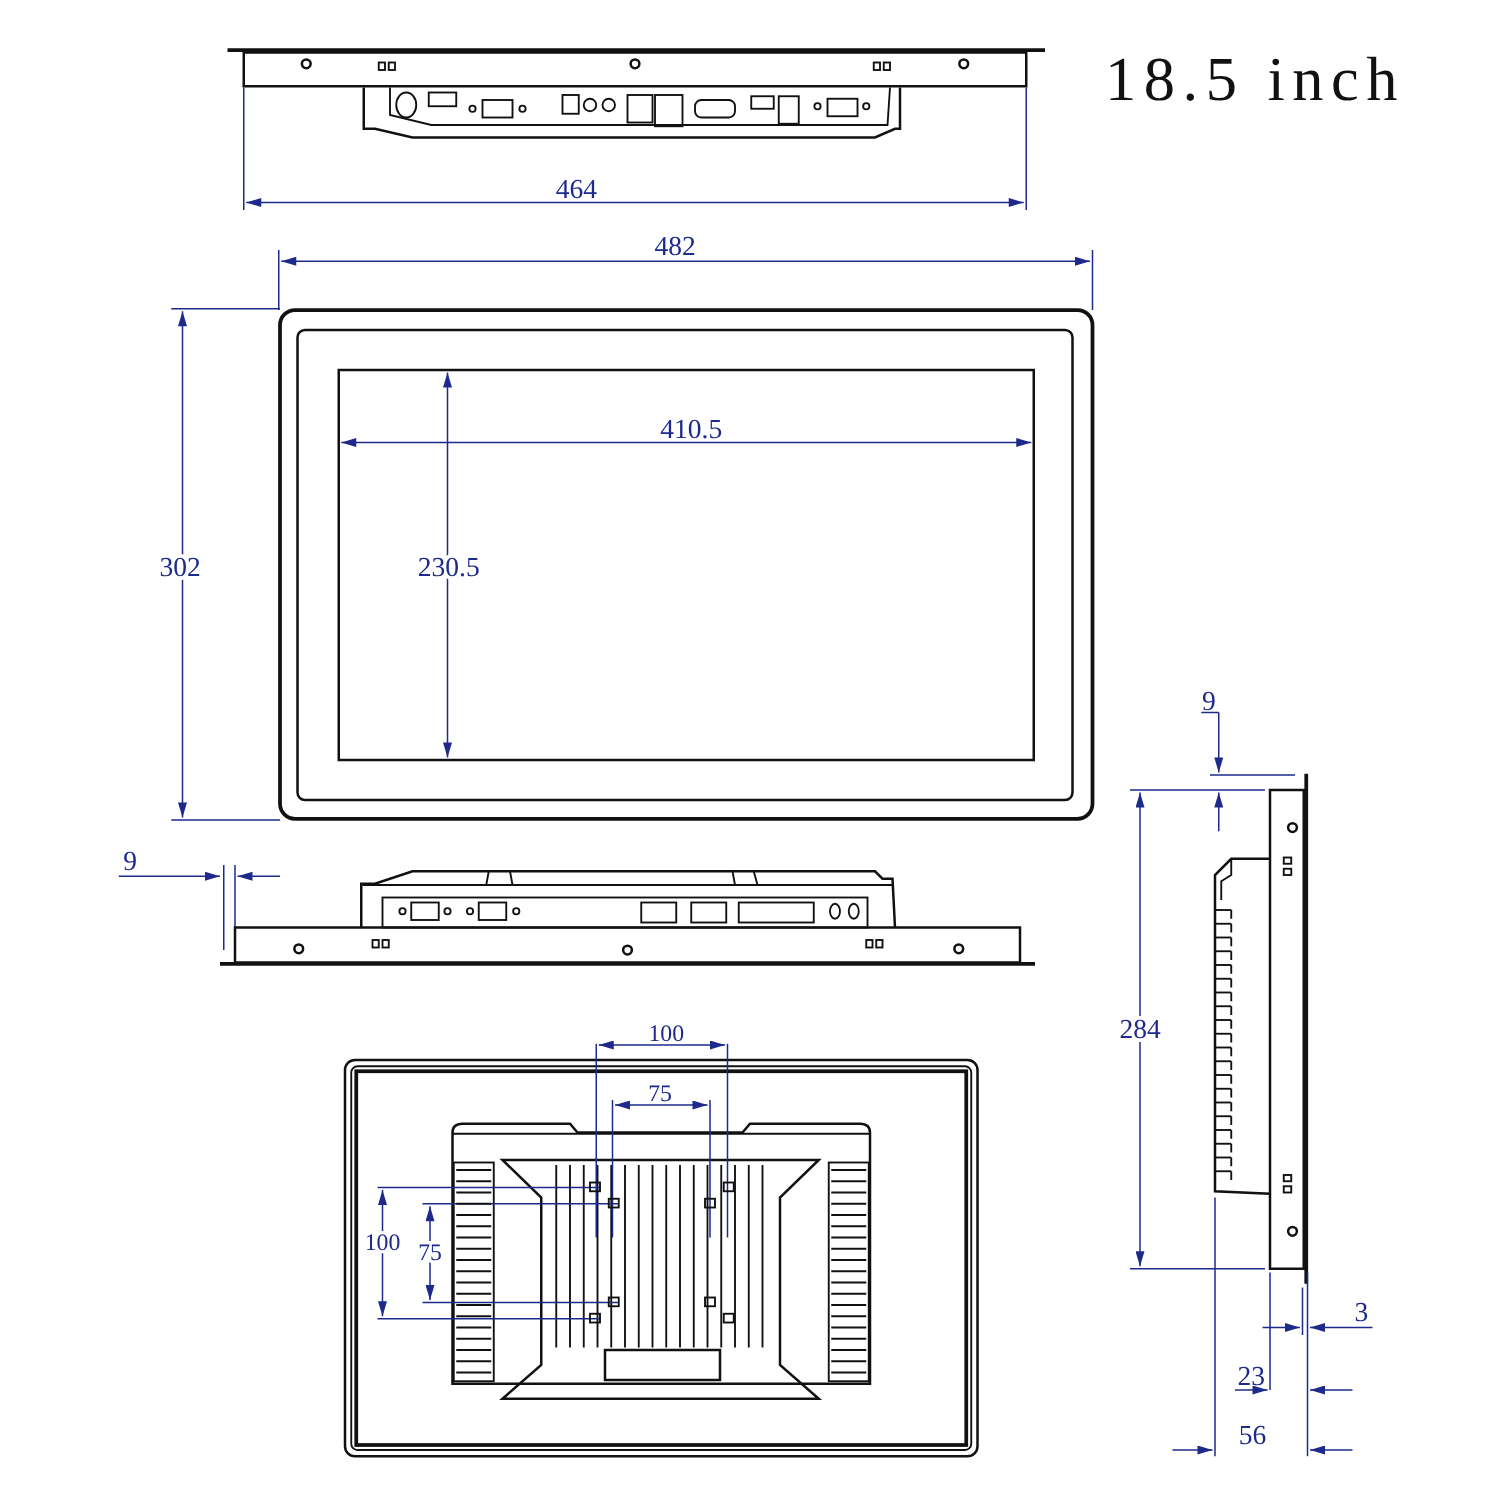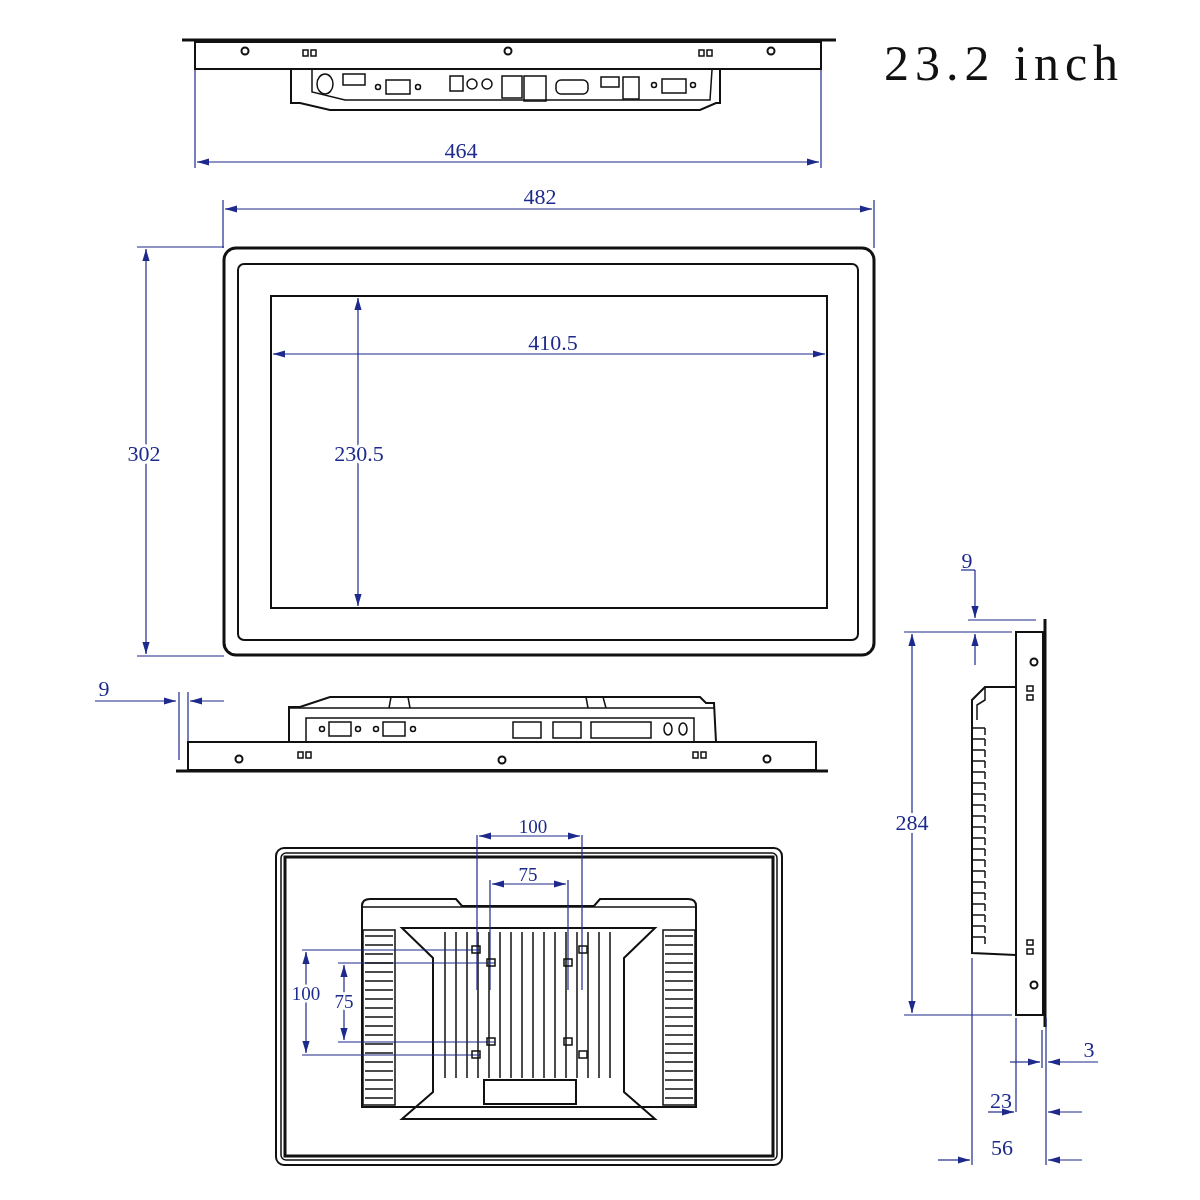--- a/index.html
+++ b/index.html
@@ -9,21 +9,21 @@
   .dim{fill:#1d2a8c;font-family:"Liberation Serif","DejaVu Serif",serif;font-size:22px;}
   .dim-sm{fill:#1d2a8c;font-family:"Liberation Serif","DejaVu Serif",serif;font-size:19px;}
   .ln{stroke:#111;fill:none;stroke-width:2;}
   .lnt{stroke:#111;fill:none;stroke-width:1.5;}
   .thick{stroke:#111;fill:none;stroke-width:3;}
   .dl{stroke:#1d2a8c;stroke-width:1.2;fill:none;}
 </style>
 </head>
 <body>
 
-<div class="title">23.2 inch</div>
+<div class="title">18.5 inch</div>
 
 <svg id="drawing" viewBox="0 0 1200 1200">
   <defs>
     <marker id="arr" viewBox="0 0 10 6" refX="10" refY="3" markerWidth="14" markerHeight="6" orient="auto-start-reverse">
       <path d="M0,0 L10,3 L0,6 z" fill="#1d2a8c"></path>
     </marker>
   </defs>
 
   <g>
     <line x1="182" y1="40" x2="836" y2="40" class="thick" stroke-width="4"></line>

